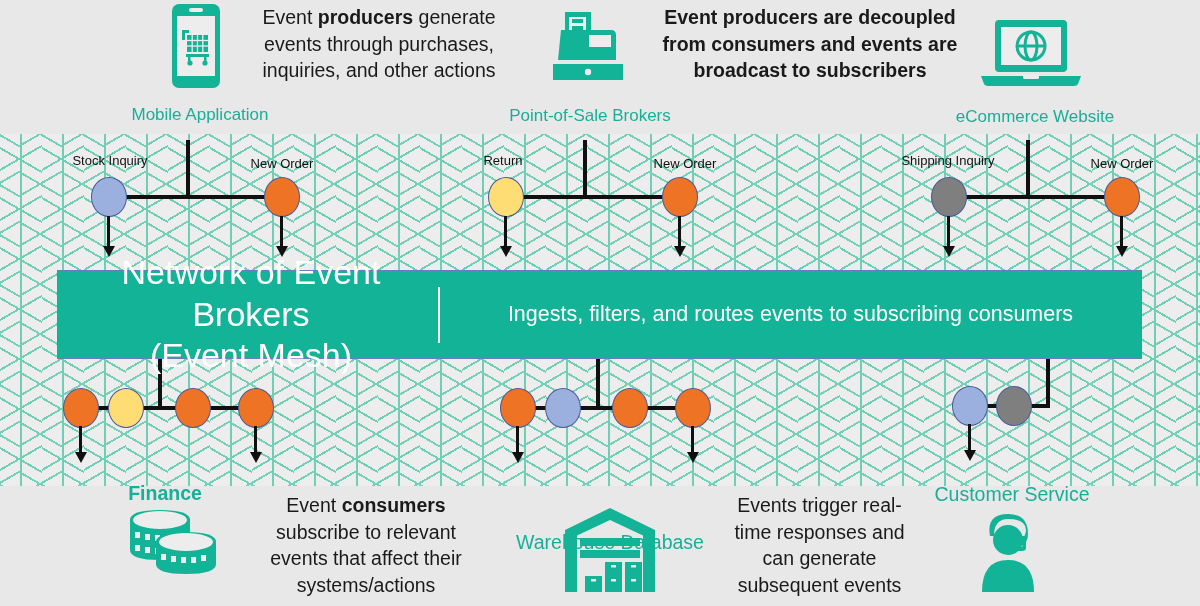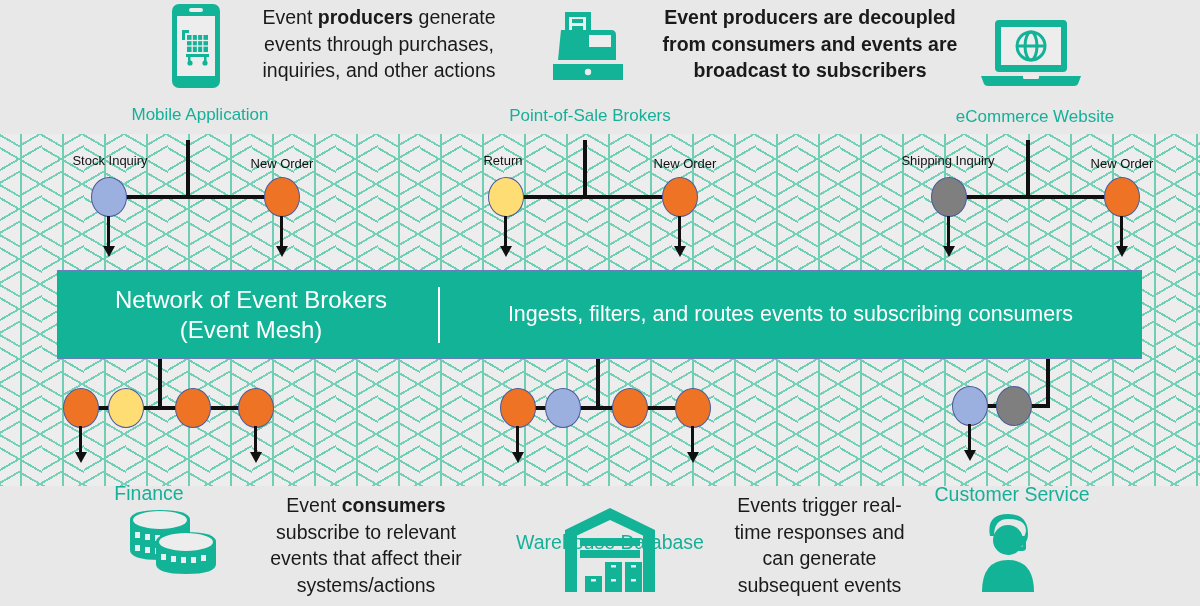--- a/index.html
+++ b/index.html
@@ -62,21 +62,21 @@
     border-top:11px solid #101010;
   }
 
   
   .banner{
     position:absolute;left:57px;top:270px;width:1085px;height:89px;
     background:#12b396;border:1px solid #6b7bbd;box-sizing:border-box;
     display:flex;align-items:center;
   }
   .banner-left{
-    width:380px;text-align:center;color:#fff;font-size:24px;line-height:1.22;
+    width:380px;text-align:center;color:#fff;font-size:34px;line-height:1.22;
     padding-left:6px;box-sizing:border-box;
   }
   .banner-div{width:2px;height:56px;background:#ffffff;}
   .banner-right{
     flex:1;text-align:center;color:#fff;font-size:21.5px;padding:0 14px;box-sizing:border-box;
   }
 
   
   .cons-row{position:absolute;left:0;top:486px;width:1200px;height:120px;}
   .cons-label{
@@ -248,21 +248,21 @@
     <div class="banner-left">
       <div>Network of Event Brokers</div>
       <div>(Event Mesh)</div>
     </div>
     <div class="banner-div"></div>
     <div class="banner-right">Ingests, filters, and routes events to subscribing consumers</div>
   </div>
 
   <div class="cons-row">
 
-    <div class="cons-label" style="left:34px;top:-4px;width:230px;">Finance</div>
+    <div class="cons-label" style="left:50px;top:-4px;width:230px;font-weight:bold;">Finance</div>
     <div class="cons-label" style="left:495px;top:-3px;width:230px;margin-top:48px;">Warehouse Database</div>
     <div class="cons-label" style="left:897px;top:-3px;width:230px;">Customer Service</div>
 
     <div class="cons-icon" style="left:118px;top:20px;">
       <svg width="100" height="80" viewBox="0 0 100 80">
         <g fill="#12b396">
           <path d="M12 14 Q12 4 42 4 Q72 4 72 14 L72 44 Q72 54 42 54 Q12 54 12 44 Z"></path>
         </g>
         <ellipse cx="42" cy="14" rx="27" ry="9" fill="#ededed"></ellipse>
         <g fill="#ededed">

